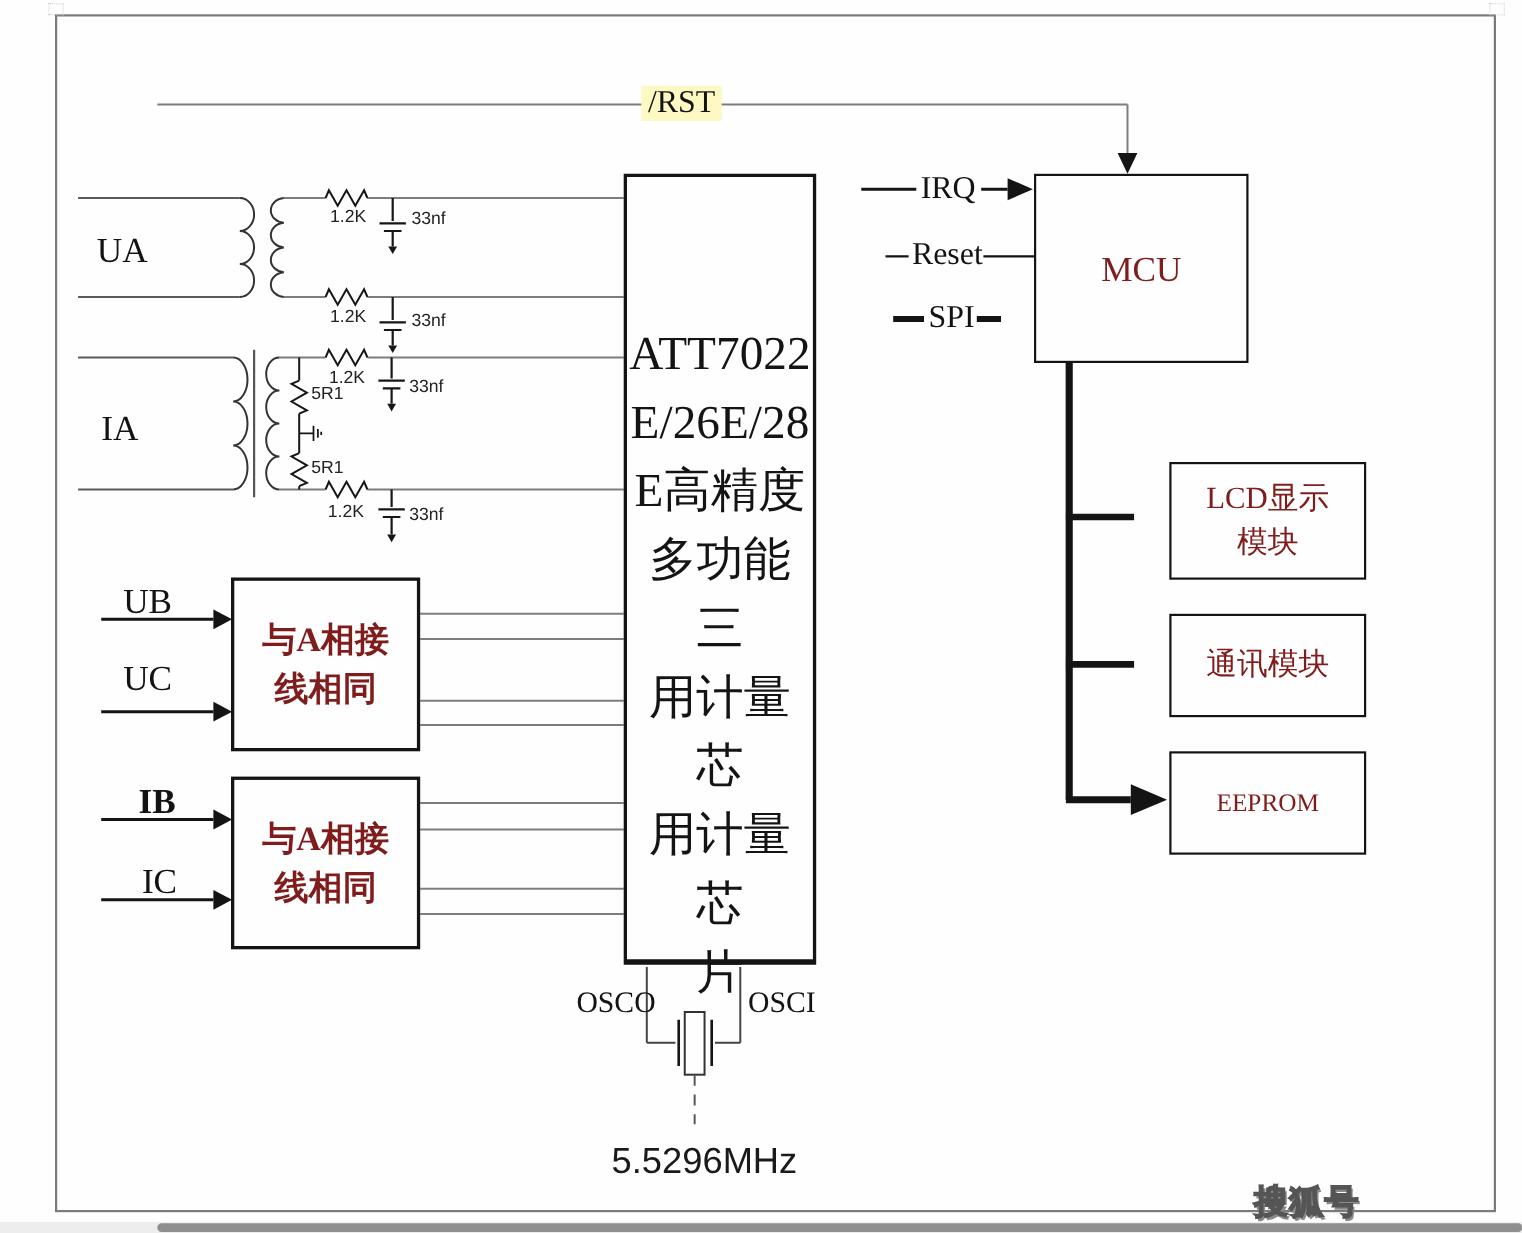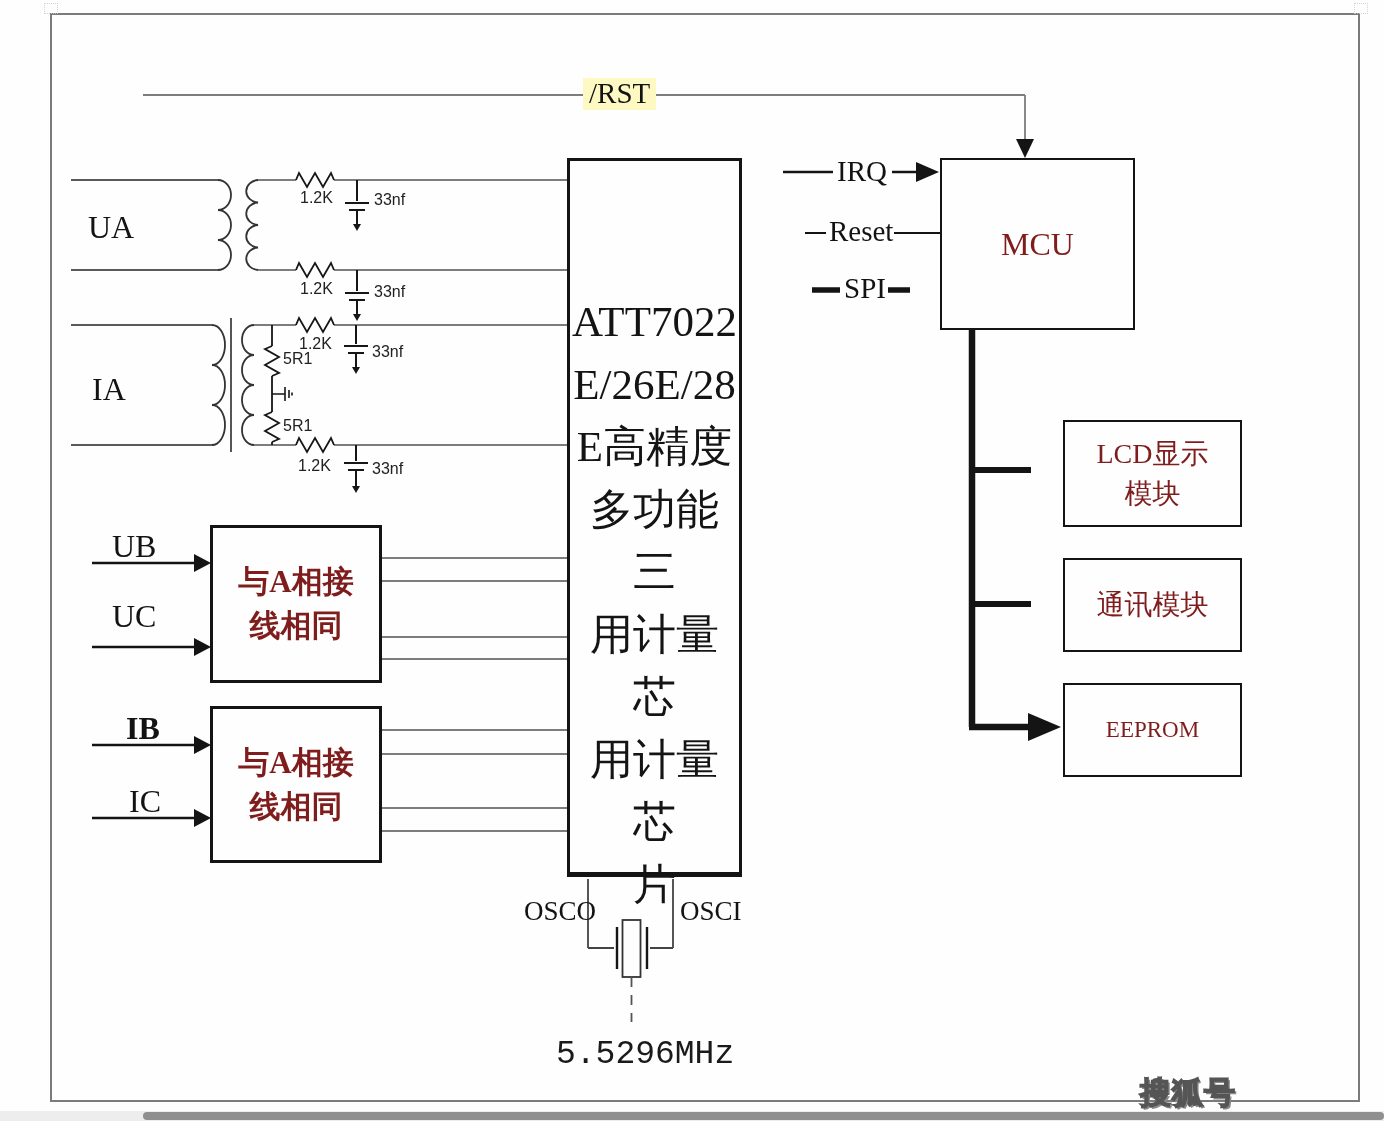--- a/index.html
+++ b/index.html
@@ -16,21 +16,21 @@
   .box{position:absolute;border:3px solid #141414;box-sizing:border-box;background:transparent;
        display:flex;flex-direction:column;align-items:center;justify-content:center;
        text-align:center;color:#7f1d1d;}
   .chip{position:absolute;left:567px;top:158px;width:175px;height:719px;box-sizing:border-box;
         border:3px solid #141414;border-bottom-width:5px;background:transparent;}
   .chip-text{margin-top:130px;text-align:center;font-size:43px;line-height:62.5px;color:#141414;}
   .rst-lbl{background:#fef9c3;padding:0 6px;text-align:right;}
   .phase-text{font-size:31px;line-height:44px;font-weight:bold;}
   .module-text{font-size:28px;line-height:40px;}
   .osc-lbl{font-size:27px;}
-  .freq-lbl{font-family:Liberation Mono, monospace;font-size:33px;color:#1a1a1a;}
+  .freq-lbl{font-family:Liberation Sans, sans-serif;font-size:33px;color:#1a1a1a;}
   .watermark{position:absolute;left:1140px;top:1072px;font-family:"Liberation Sans",sans-serif;
              font-size:31px;font-weight:700;color:#ffffff;letter-spacing:1px;
              -webkit-text-stroke:1.4px #555555;text-shadow:2px 2px 0 #8a8a8a;}
   .scroll-track{position:absolute;left:0;top:1111px;width:1384px;height:10px;background:#ededed;}
   .scroll-thumb{position:absolute;left:143px;top:1112px;width:1241px;height:8px;background:#8f8f8f;border-radius:4px;}
 </style>
 </head>
 <body>
 
 <div class="canvas">

